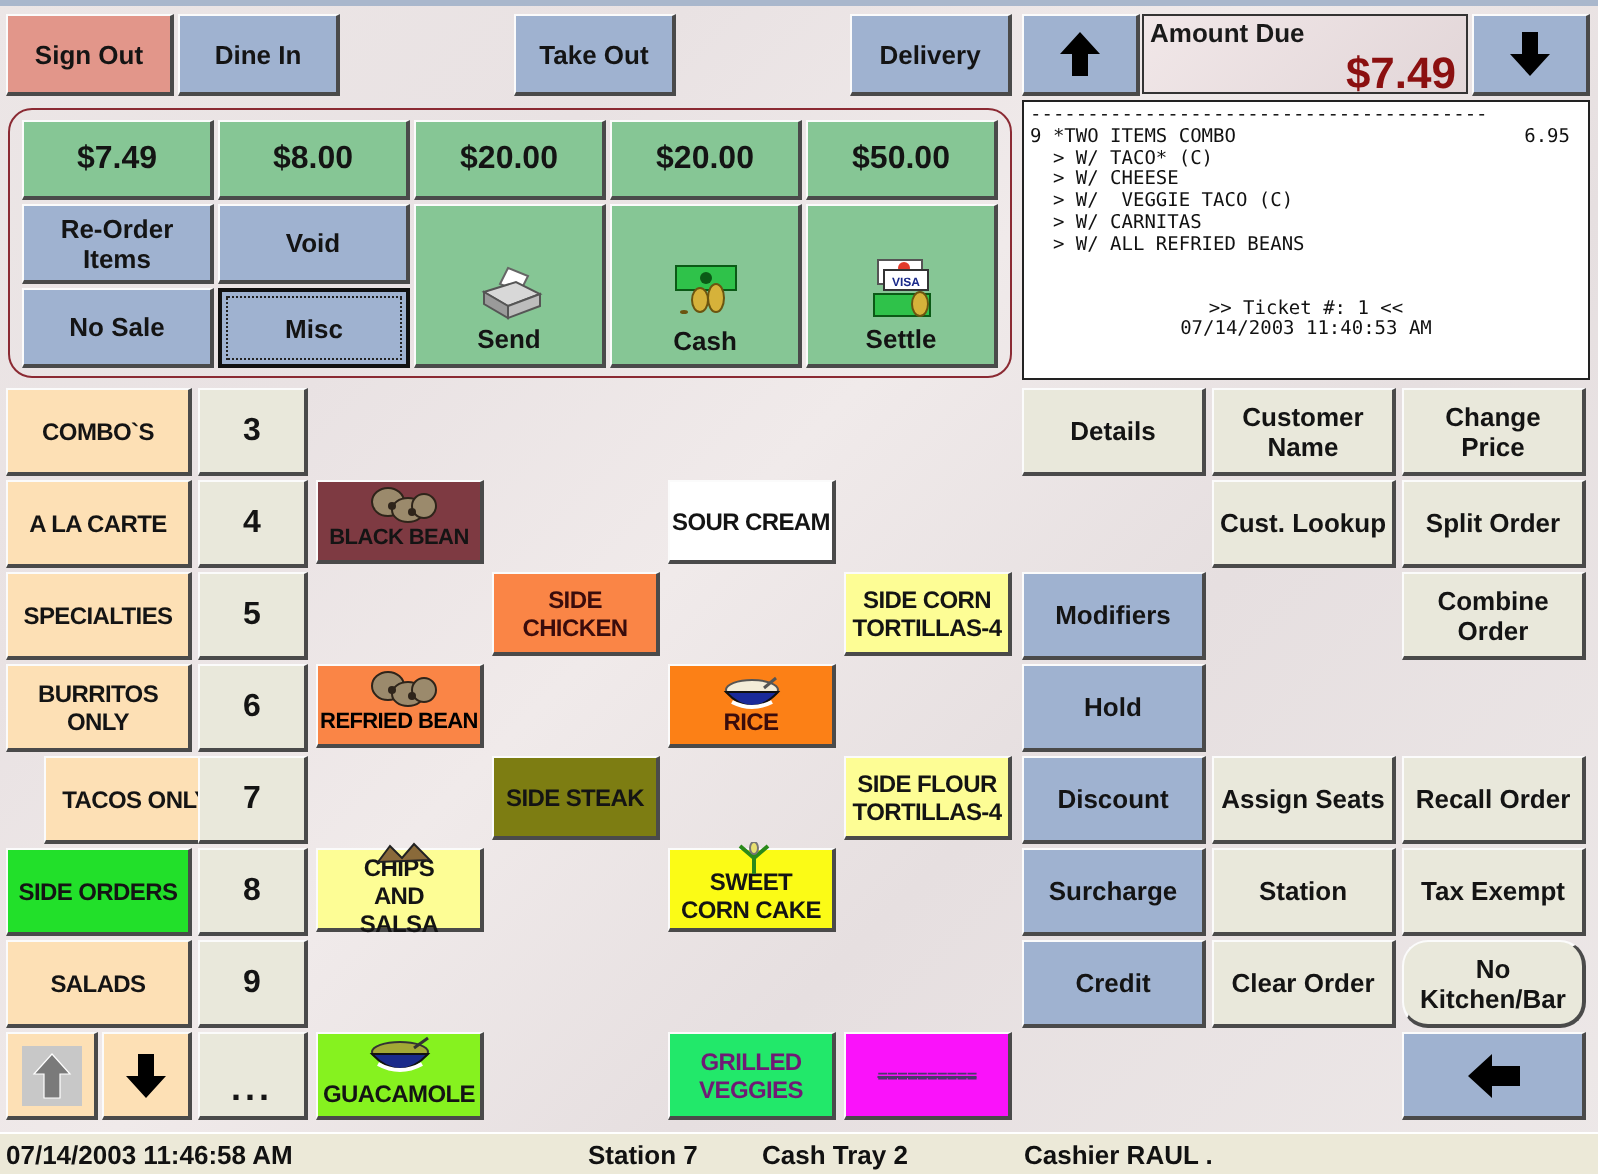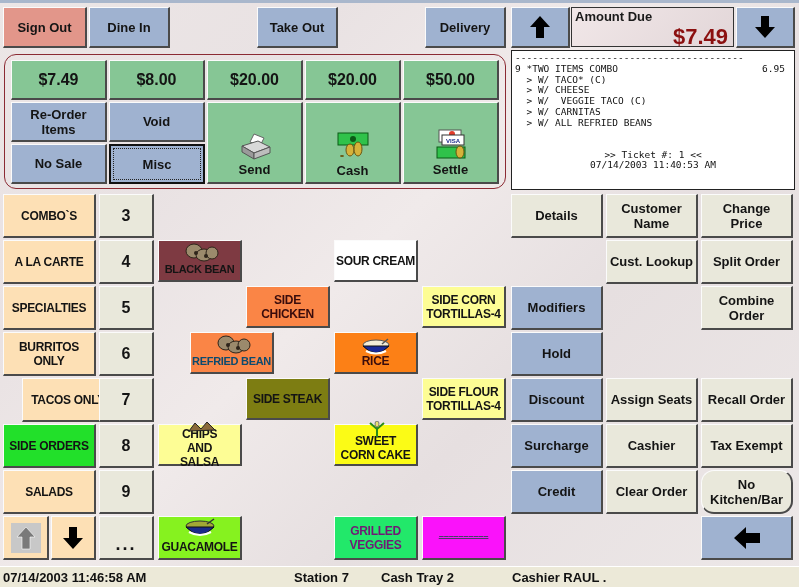--- a/index.html
+++ b/index.html
@@ -210,21 +210,21 @@
 </div>
 <div class="btn item" style="left:334px;top:240px;width:84px;height:42px;background:#fff;">
     <span>SOUR CREAM</span>
   </div>
 <div class="btn item" style="left:246px;top:286px;width:84px;height:42px;background:#fa8546;color:#3a0c0c;">
     <span style="width:60px">SIDE CHICKEN</span>
   </div>
 <div class="btn item" style="left:422px;top:286px;width:84px;height:42px;background:#fdfd95;">
     <span>SIDE CORN TORTILLAS-4</span>
   </div>
-<div class="btn item" style="left:158px;top:332px;width:84px;height:42px;background:#fa8546;justify-content:flex-end;padding-bottom:4px;color:#0c4a6e;margin-left:32px;">
+<div class="btn item" style="left:158px;top:332px;width:84px;height:42px;background:#fa8546;justify-content:flex-end;padding-bottom:4px;color:#000000;">
   <svg width="40" height="22" viewBox="0 0 40 22" style="margin-bottom:-2px">
     <ellipse cx="14" cy="9" rx="8" ry="7" fill="#9b8a6c" stroke="#2e241a"></ellipse>
       <ellipse cx="24" cy="13" rx="8" ry="6" fill="#9b8a6c" stroke="#2e241a"></ellipse>
       <ellipse cx="32" cy="11" rx="6" ry="6" fill="#9b8a6c" stroke="#2e241a"></ellipse>
       <circle cx="16" cy="11" r="2" fill="#2e241a"></circle>
       <circle cx="26" cy="14" r="2" fill="#2e241a"></circle>
   </svg>
   <span style="font-size:11px">REFRIED BEAN</span>
 </div>
 <div class="btn item" style="left:334px;top:332px;width:84px;height:42px;background:#fc8016;justify-content:flex-end;padding-bottom:4px;color:#3a0c0c;">
@@ -301,21 +301,21 @@
 <div class="btn cream" style="left:606px;top:378px;width:92px;height:44px;">
     <span>Assign Seats</span>
   </div>
 <div class="btn cream" style="left:701px;top:378px;width:92px;height:44px;">
     <span>Recall Order</span>
   </div>
 <div class="btn blue" style="left:511px;top:424px;width:92px;height:44px;">
     <span>Surcharge</span>
   </div>
 <div class="btn cream" style="left:606px;top:424px;width:92px;height:44px;">
-    <span>Cashier</span>
+    <span>Station</span>
   </div>
 <div class="btn cream" style="left:701px;top:424px;width:92px;height:44px;">
     <span>Tax Exempt</span>
   </div>
 <div class="btn blue" style="left:511px;top:470px;width:92px;height:44px;">
     <span>Credit</span>
   </div>
 <div class="btn cream" style="left:606px;top:470px;width:92px;height:44px;">
     <span>Clear Order</span>
   </div>

